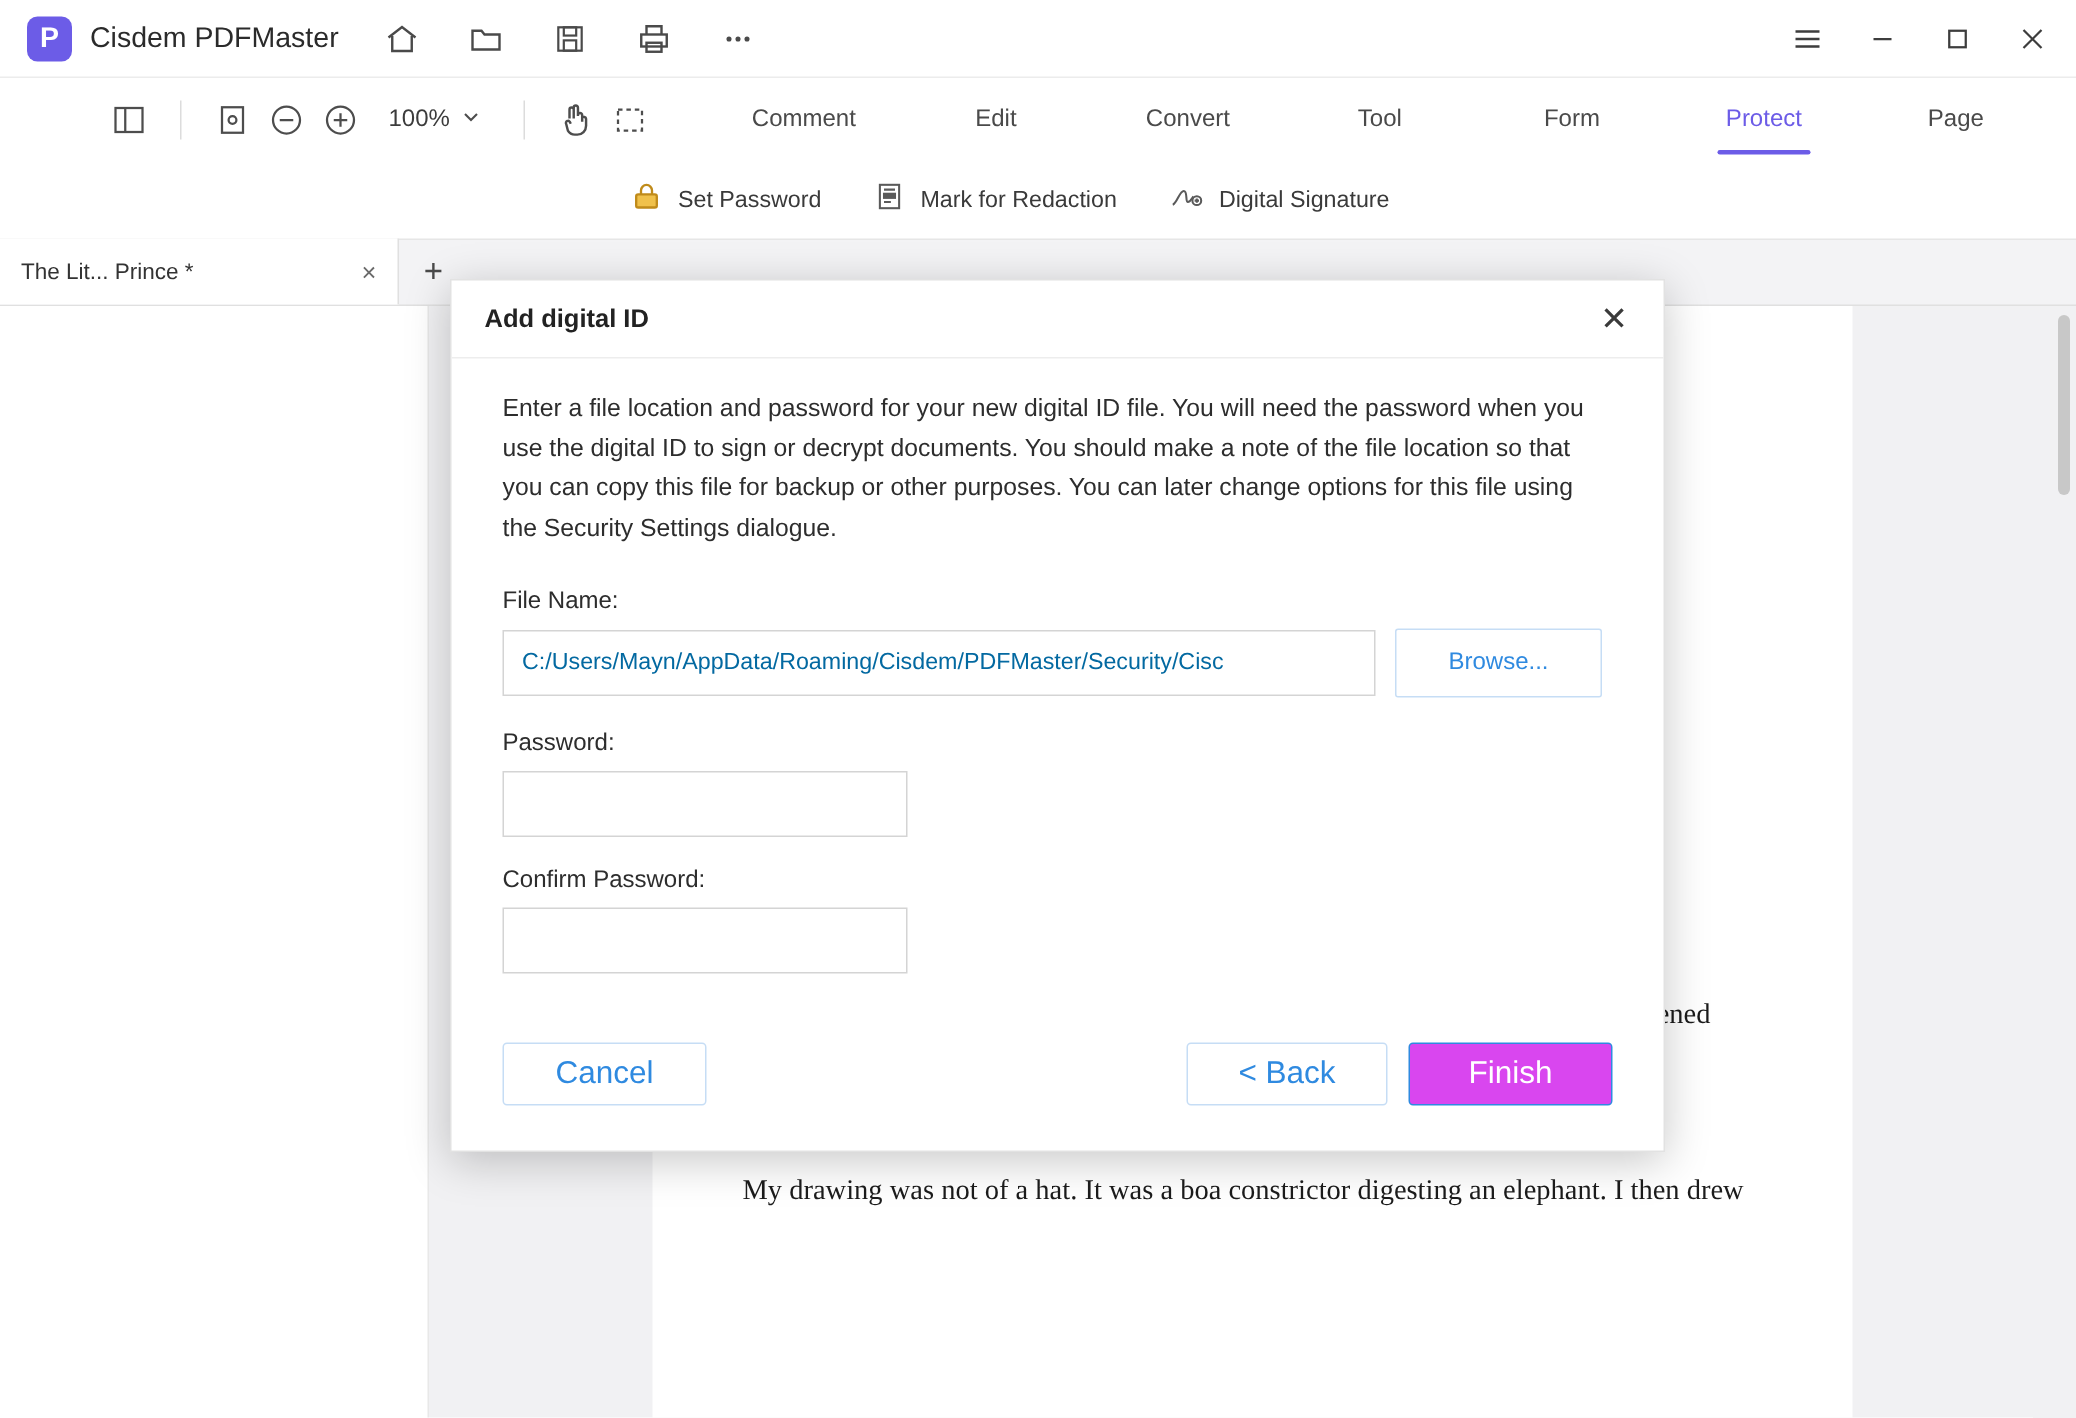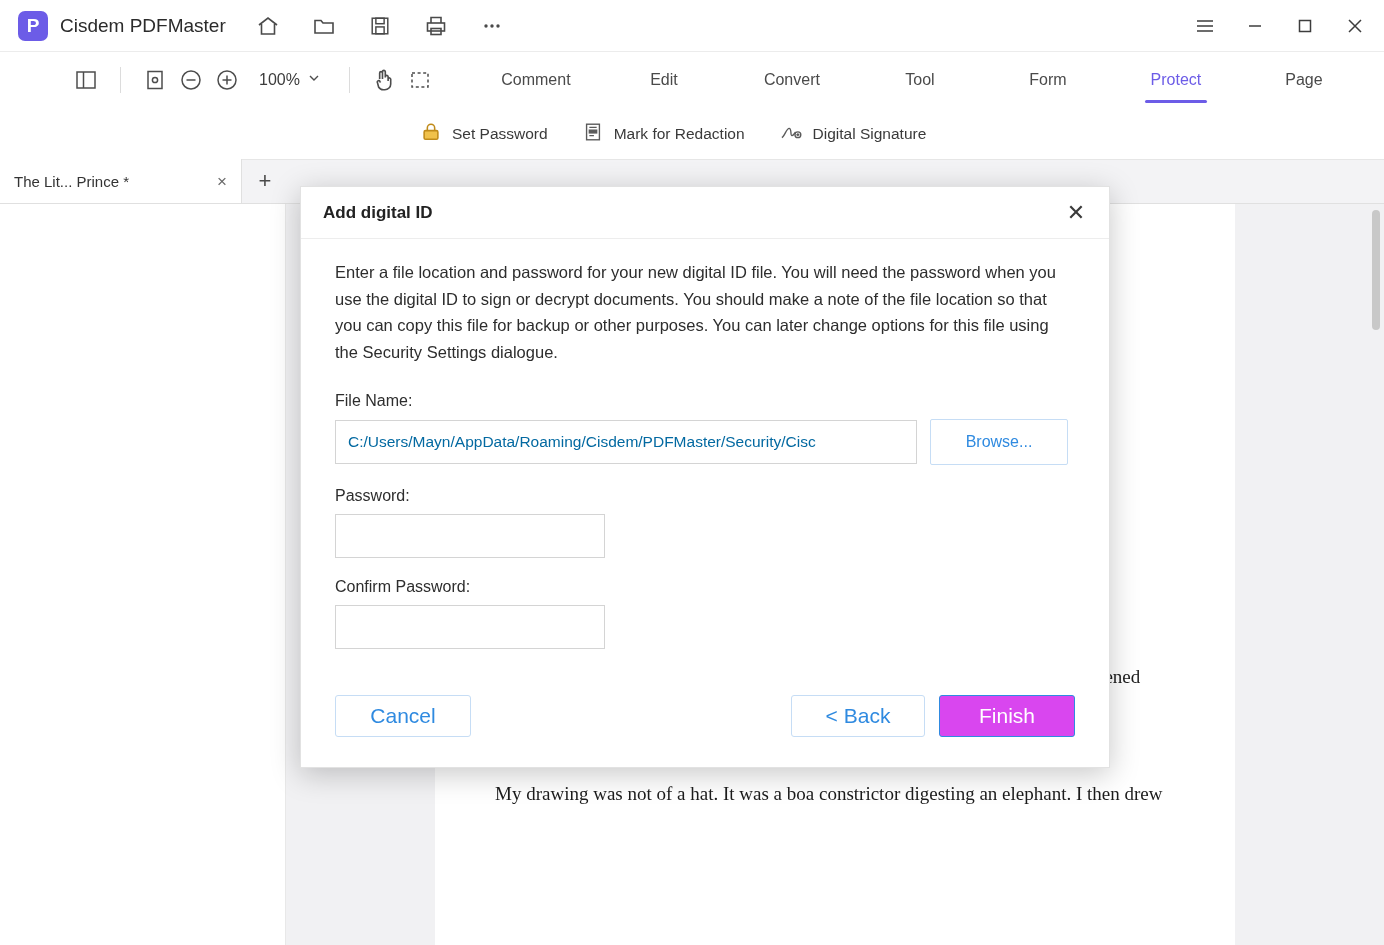--- a/index.html
+++ b/index.html
@@ -135,21 +135,21 @@
 
   
   .tabstrip {
     height: 44px;
     display: flex;
     align-items: flex-end;
     background: #f3f3f5;
     border-bottom: 1px solid #e0e0e0;
   }
   .doc-tab {
-    width: 242px; height: 44px;
+    width: 266px; height: 44px;
     background: #ffffff;
     display: flex; align-items: center;
     padding: 0 14px;
     font-size: 15px;
     color: #333;
     border-right: 1px solid #e0e0e0;
     position: relative;
   }
   .doc-tab .close-x {
     margin-left: auto;

